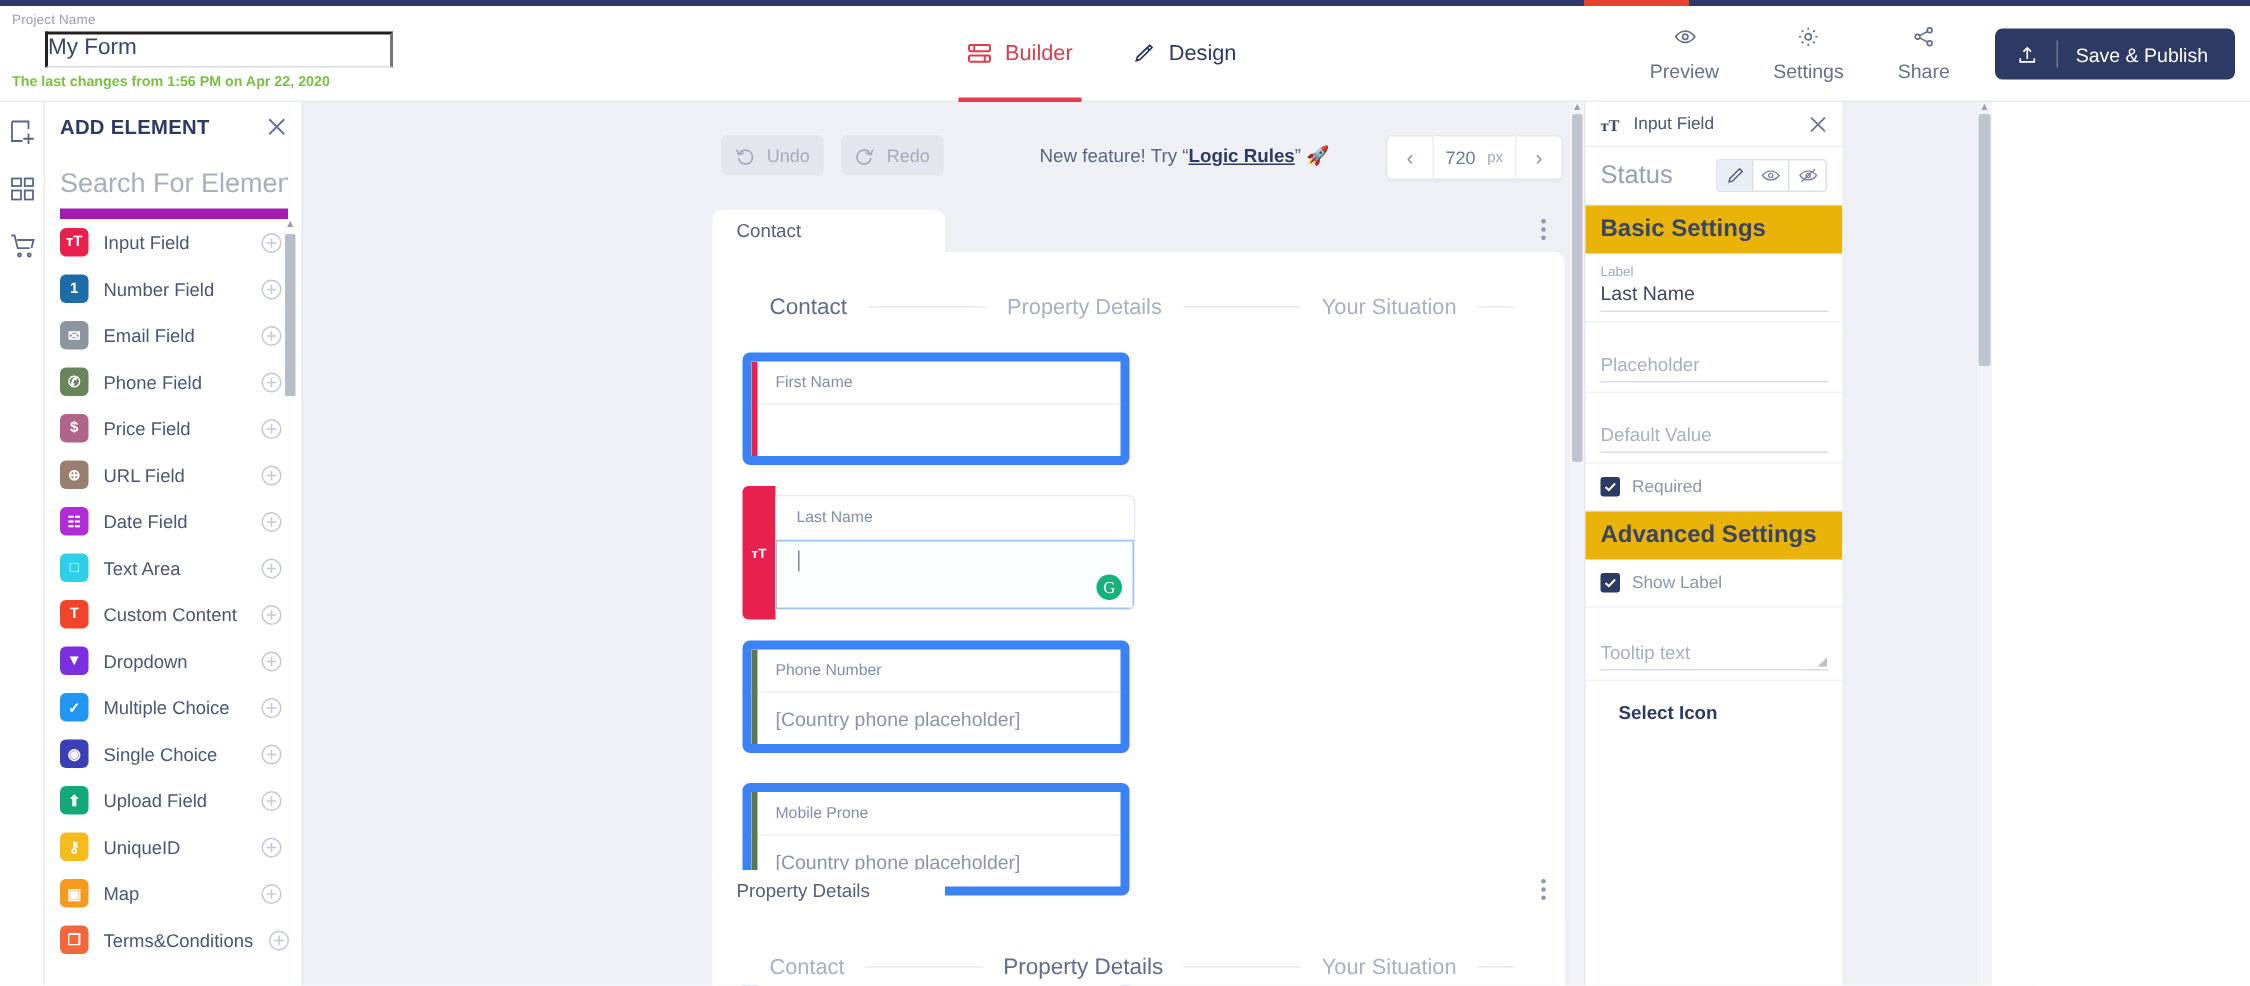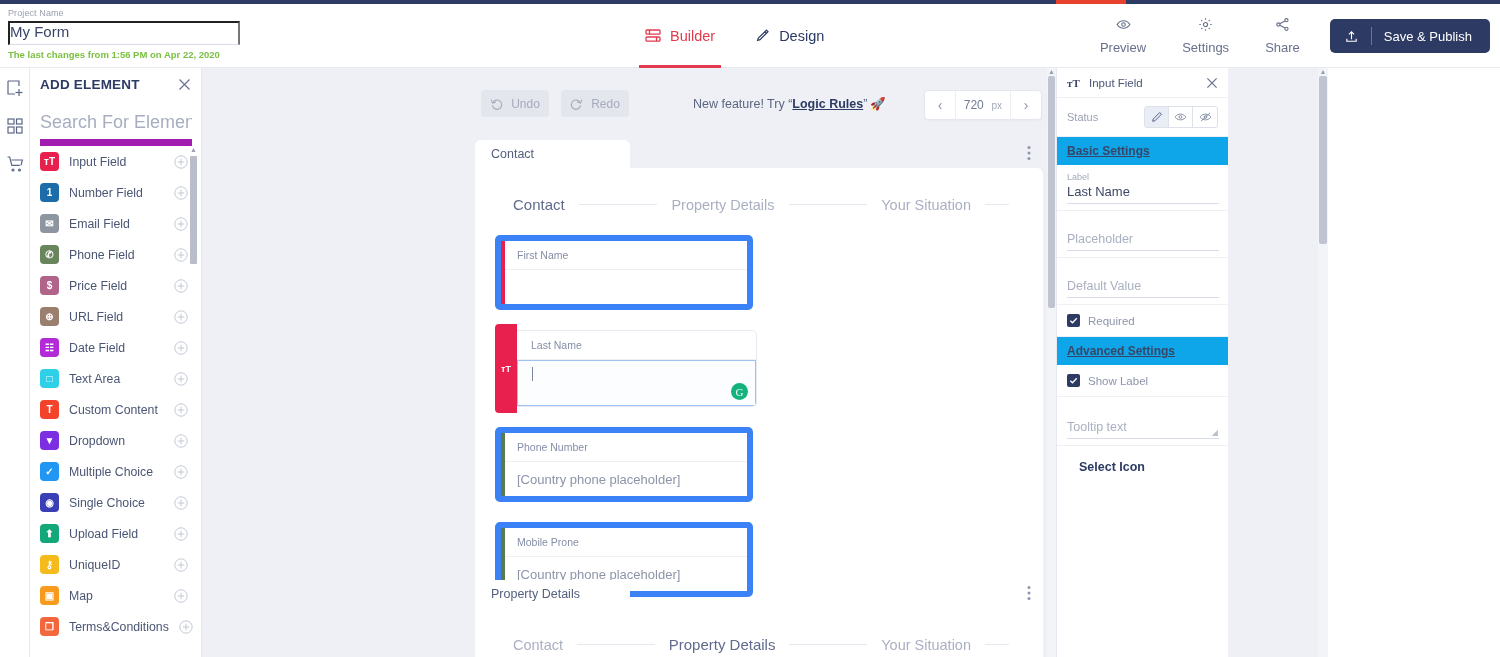--- a/index.html
+++ b/index.html
@@ -18,21 +18,21 @@
   
   .header {
     position: absolute; top: 4px; left: 0; width: 1500px; height: 64px;
     background: #fff; border-bottom: 1px solid #e8eaf0;
   }
   .proj-wrap { position: absolute; left: 8px; top: 4px; width: 240px; }
   .proj-label { font-size: 9px; color: #9aa0b0; letter-spacing: .1px; }
   .proj-name {
     font-size: 15px; color: #3a4668; margin-top: 3px; padding-bottom: 4px;
     border-bottom: 1px solid #d9dce5; width: 232px; background: transparent;
-    outline: none; font-family: inherit;
+    outline: none; font-family: inherit; margin-left: 22px;
   }
   .proj-sub { font-size: 9.5px; color: #7bc043; margin-top: 4px; font-weight: 600; }
 
   .nav-tabs { position: absolute; left: 639px; top: 0; height: 64px; display: flex; align-items: center; gap: 27px; }
   .nav-tab { display: flex; align-items: center; gap: 9px; height: 64px; cursor: pointer; position: relative; padding: 0 6px; }
   .nav-tab .lbl { font-size: 14.5px; color: #2c3a64; }
   .nav-tab.active .lbl { color: #e23a4e; }
   .nav-tab.active::after { content: ""; position: absolute; left: 0; right: 0; bottom: 0; height: 3px; background: #e23a4e; }
 
   .hdr-actions { position: absolute; right: 10px; top: 0; height: 64px; display: flex; align-items: center; gap: 0; }
@@ -167,26 +167,26 @@
   .canvas-scrollbar .uparrow { position: absolute; top: 0; left: 1px; width: 8px; text-align: center; font-size: 7px; color: #9aa0b0; }
 
   
   .props {
     position: absolute; right: 0; top: 68px; width: 172px; height: 589px; background: #fff;
     border-left: 1px solid #e6e9f0;
   }
   .props-hd { height: 30px; display: flex; align-items: center; padding: 0 10px; gap: 8px; border-bottom: 1px solid #eef0f5; }
   .props-hd .ttl { font-size: 11.5px; color: #4b5674; flex: 1; }
   .props-row { padding: 8px 10px; border-bottom: 1px solid #eef0f5; display: flex; align-items: center; justify-content: space-between; }
-  .props-row .k { font-size: 11px; color: #9aa1b4; }
+  .props-row .k { font-size: 17px; color: #9aa1b4; }
   .statusgrp { display: flex; border: 1px solid #dde1ea; border-radius: 3px; overflow: hidden; }
   .statusgrp .sbtn { width: 24px; height: 20px; display: flex; align-items: center; justify-content: center; cursor: pointer; border-right: 1px solid #dde1ea; color: #7b849c; }
   .statusgrp .sbtn:last-child { border-right: none; }
   .statusgrp .sbtn.on { background: #e9edf5; color: #4a5party; color: #4e5a7d; }
-  .sec-hd { background: #0ea5e9; padding: 7px 10px; font-size: 12px; font-weight: bold; color: #394566; text-decoration: underline; }
+  .sec-hd { background: #eab308; padding: 7px 10px; font-size: 16px; font-weight: bold; color: #394566; }
   .fld-blk { padding: 7px 10px 6px 10px; border-bottom: 1px solid #eef0f5; }
   .fld-blk .mini { font-size: 9px; color: #a4abbd; }
   .fld-blk .inp {
     width: 152px; border: none; border-bottom: 1px solid #d8dce6; font-size: 13px; color: #3c4766;
     padding: 2px 0 4px 0; outline: none; font-family: inherit; background: transparent;
   }
   .fld-blk .inp::placeholder { color: #a9b0c1; font-size: 12.5px; }
   .chk-row { padding: 9px 10px; border-bottom: 1px solid #eef0f5; display: flex; align-items: center; gap: 8px; }
   .chkbox { width: 13px; height: 13px; background: #2c3a64; border-radius: 2px; display: flex; align-items: center; justify-content: center; cursor: pointer; }
   .chk-row .lbl { font-size: 11.5px; color: #8d95a9; }

